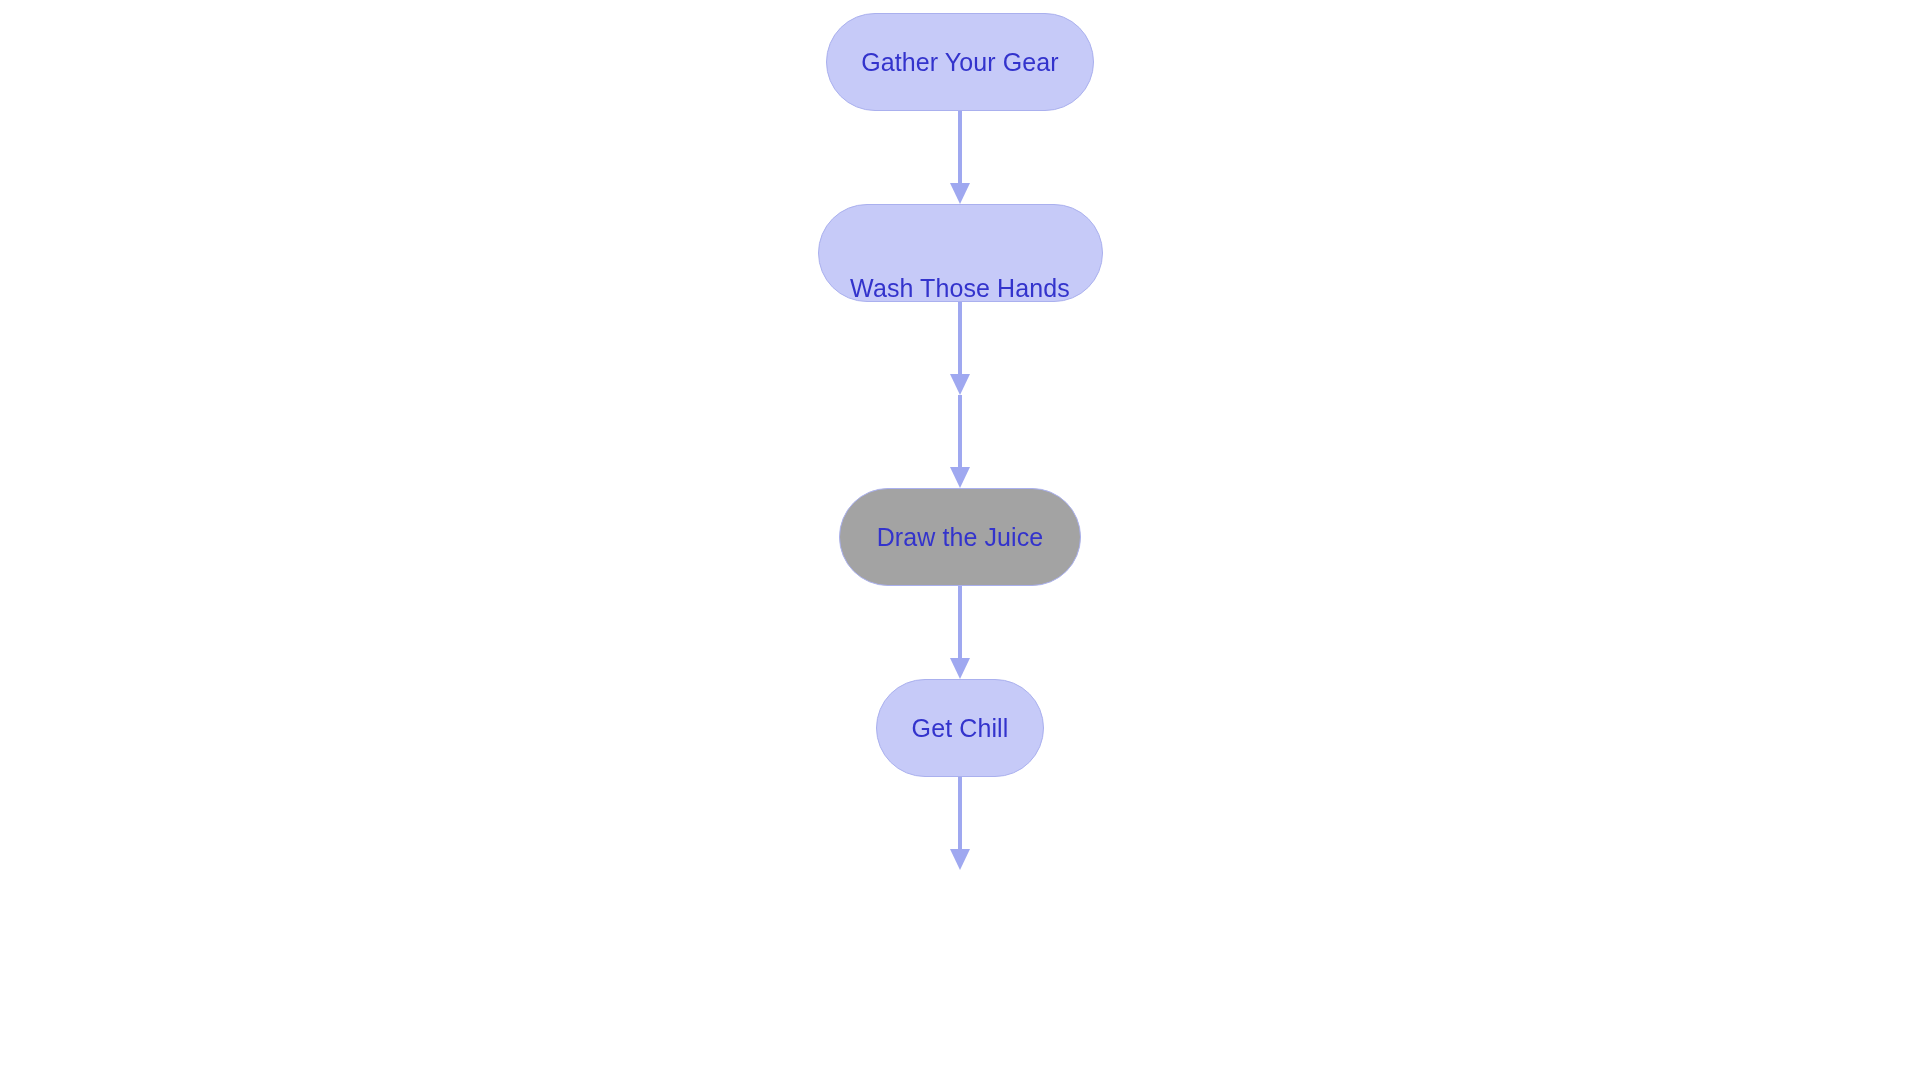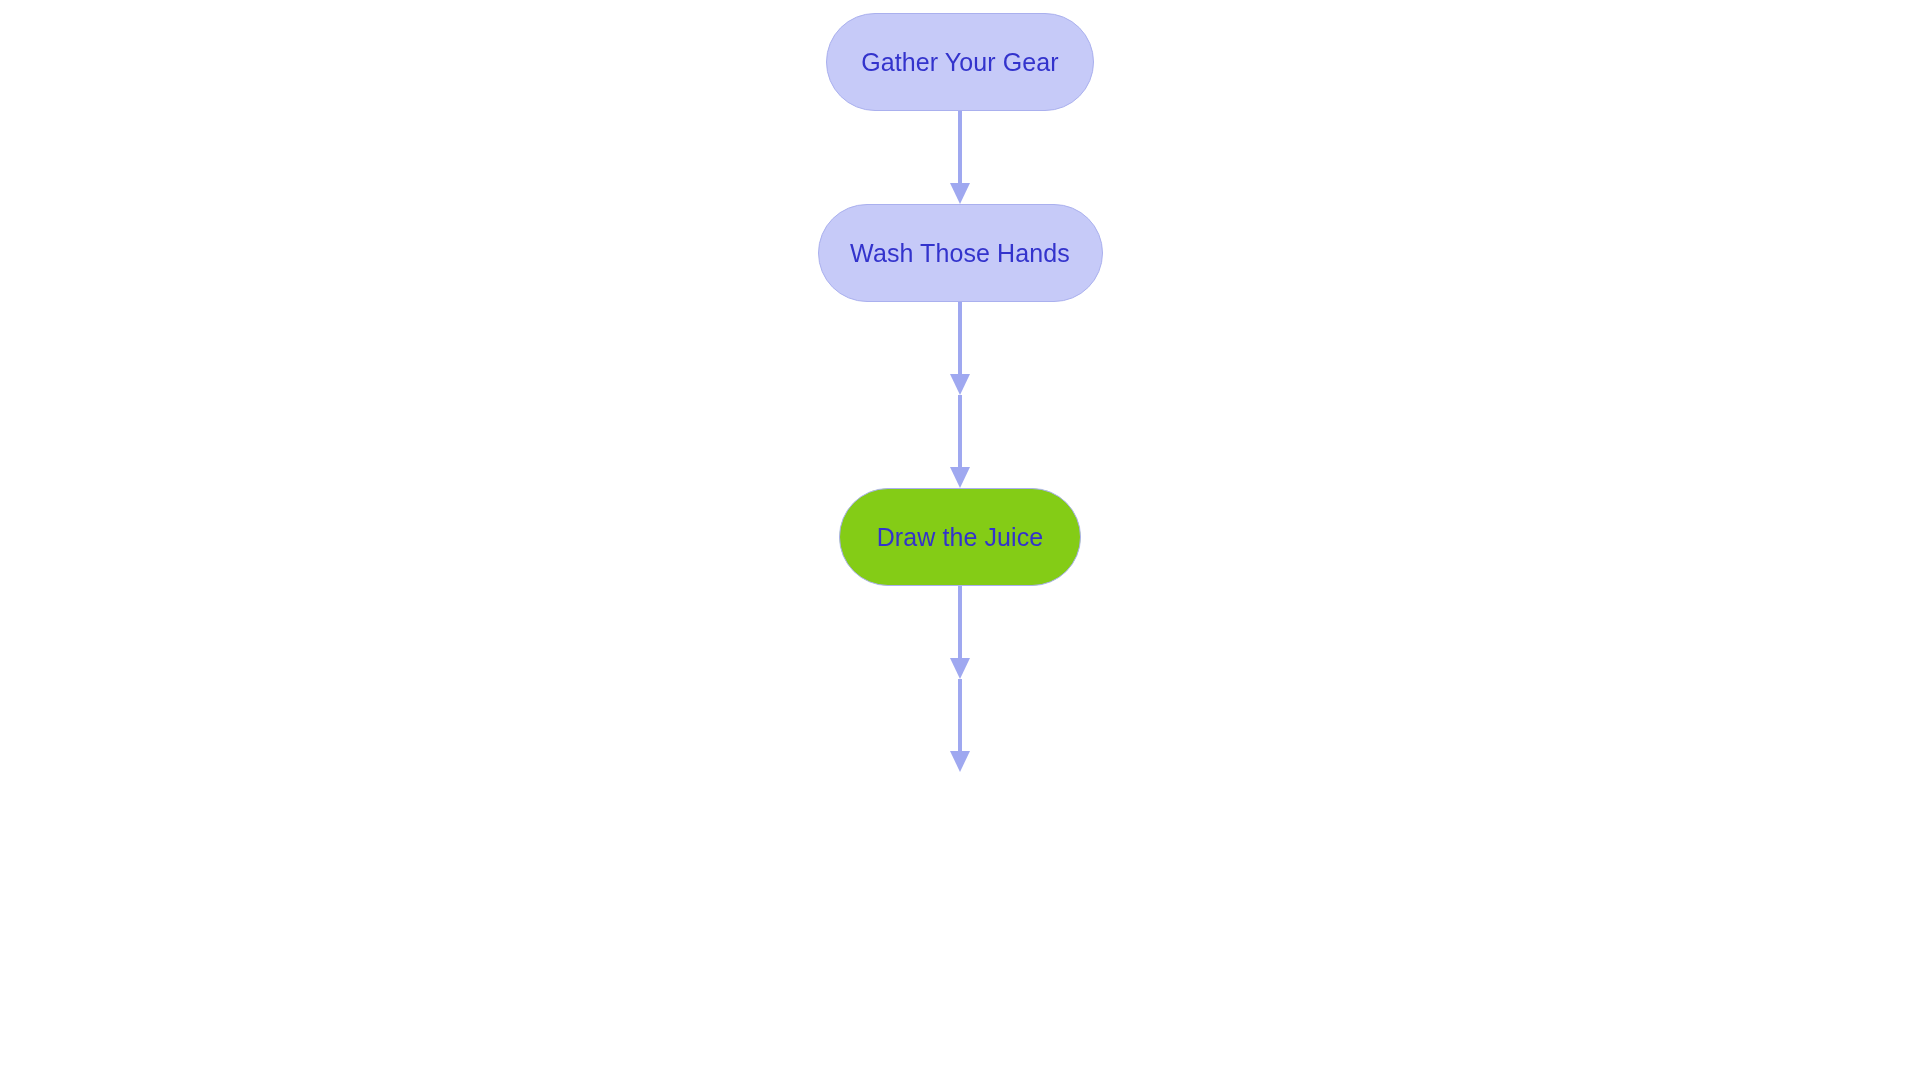--- a/index.html
+++ b/index.html
@@ -92,50 +92,53 @@
       <span class="flow-node-label" style="color: rgb(51, 51, 204);">Gather Your Gear</span>
     </div>
 
     <div class="flow-connector">
       <svg viewBox="0 0 30 93" xmlns="http://www.w3.org/2000/svg" aria-hidden="true">
         <line class="edge-line" x1="15" y1="0" x2="15" y2="74" style="stroke: rgb(159, 168, 240);"></line>
         <polygon class="edge-head" points="15,93 5,72 25,72" style="fill: rgb(159, 168, 240);"></polygon>
       </svg>
     </div>
 
-    <div class="flow-node" style="width: 285px; background: rgb(198, 202, 248); border-color: rgb(170, 176, 238);">
+    <div class="flow-node" style="width: 285px; background: rgb(198, 202, 248); border-color: rgb(170, 176, 238); align-items: flex-end;">
       <span class="flow-node-label" style="color: rgb(51, 51, 204);">Wash Those Hands</span>
     </div>
 
     <div class="flow-connector">
       <svg viewBox="0 0 30 93" xmlns="http://www.w3.org/2000/svg" aria-hidden="true">
         <line class="edge-line" x1="15" y1="0" x2="15" y2="74" style="stroke: rgb(159, 168, 240);"></line>
         <polygon class="edge-head" points="15,93 5,72 25,72" style="fill: rgb(159, 168, 240);"></polygon>
       </svg>
     </div>
 
 
     <div class="flow-connector">
       <svg viewBox="0 0 30 93" xmlns="http://www.w3.org/2000/svg" aria-hidden="true">
         <line class="edge-line" x1="15" y1="0" x2="15" y2="74" style="stroke: rgb(159, 168, 240);"></line>
         <polygon class="edge-head" points="15,93 5,72 25,72" style="fill: rgb(159, 168, 240);"></polygon>
       </svg>
     </div>
 
-    <div class="flow-node" style="width: 242px; background: #84cc16; border-color: rgb(170, 176, 238);">
+    <div class="flow-node" style="width: 242px; background: #a3a3a3; border-color: rgb(170, 176, 238);">
       <span class="flow-node-label" style="color: rgb(51, 51, 204);">Draw the Juice</span>
     </div>
 
     <div class="flow-connector">
       <svg viewBox="0 0 30 93" xmlns="http://www.w3.org/2000/svg" aria-hidden="true">
         <line class="edge-line" x1="15" y1="0" x2="15" y2="74" style="stroke: rgb(159, 168, 240);"></line>
         <polygon class="edge-head" points="15,93 5,72 25,72" style="fill: rgb(159, 168, 240);"></polygon>
       </svg>
     </div>
 
+    <div class="flow-node" style="width: 168px; background: rgb(198, 202, 248); border-color: rgb(170, 176, 238);">
+      <span class="flow-node-label" style="color: rgb(51, 51, 204);">Get Chill</span>
+    </div>
 
     <div class="flow-connector">
       <svg viewBox="0 0 30 93" xmlns="http://www.w3.org/2000/svg" aria-hidden="true">
         <line class="edge-line" x1="15" y1="0" x2="15" y2="74" style="stroke: rgb(159, 168, 240);"></line>
         <polygon class="edge-head" points="15,93 5,72 25,72" style="fill: rgb(159, 168, 240);"></polygon>
       </svg>
     </div>
 
 
   </div>

